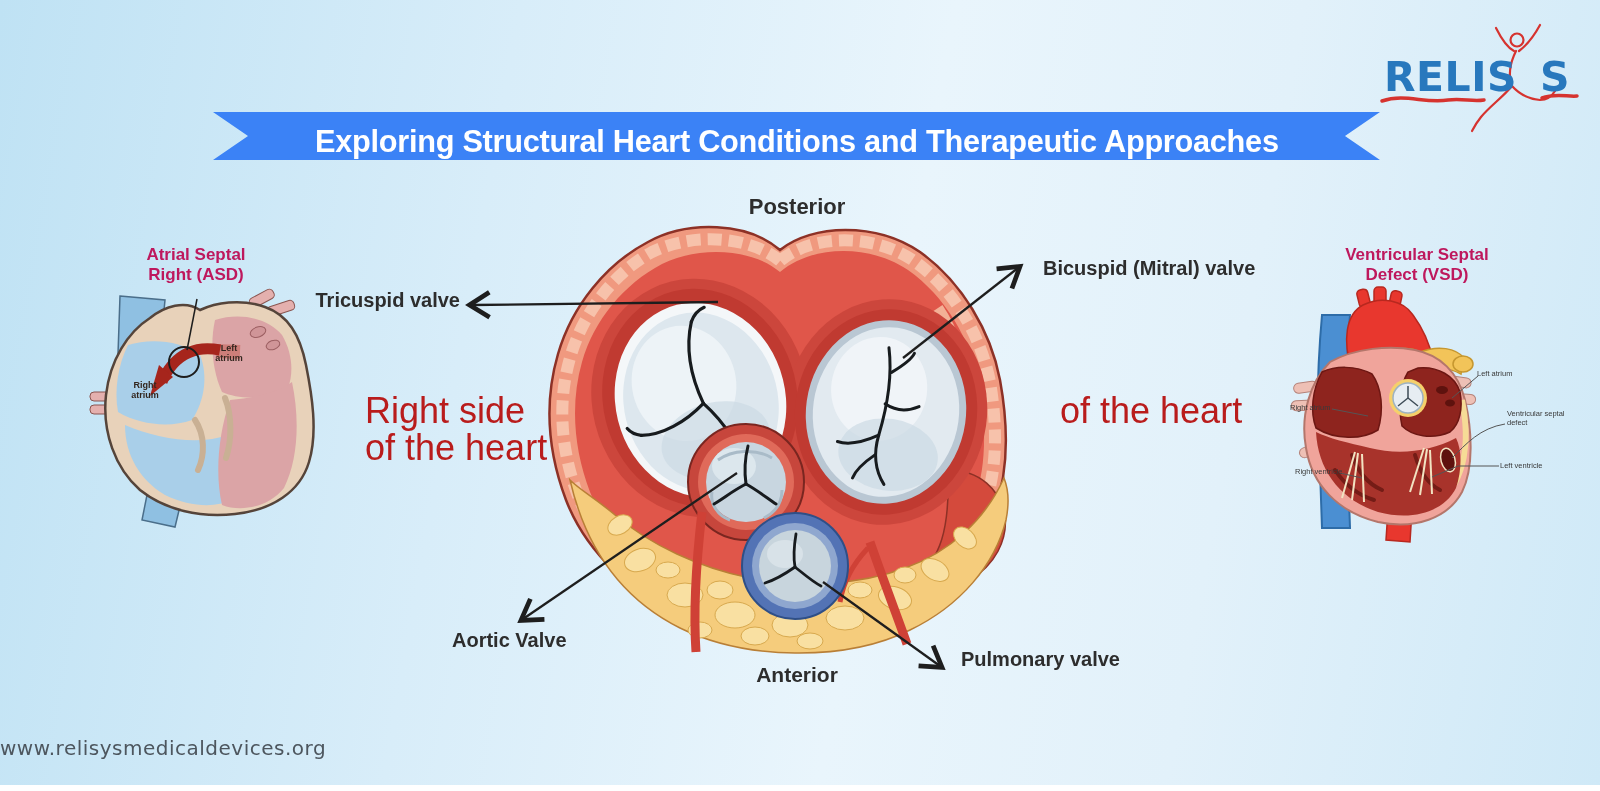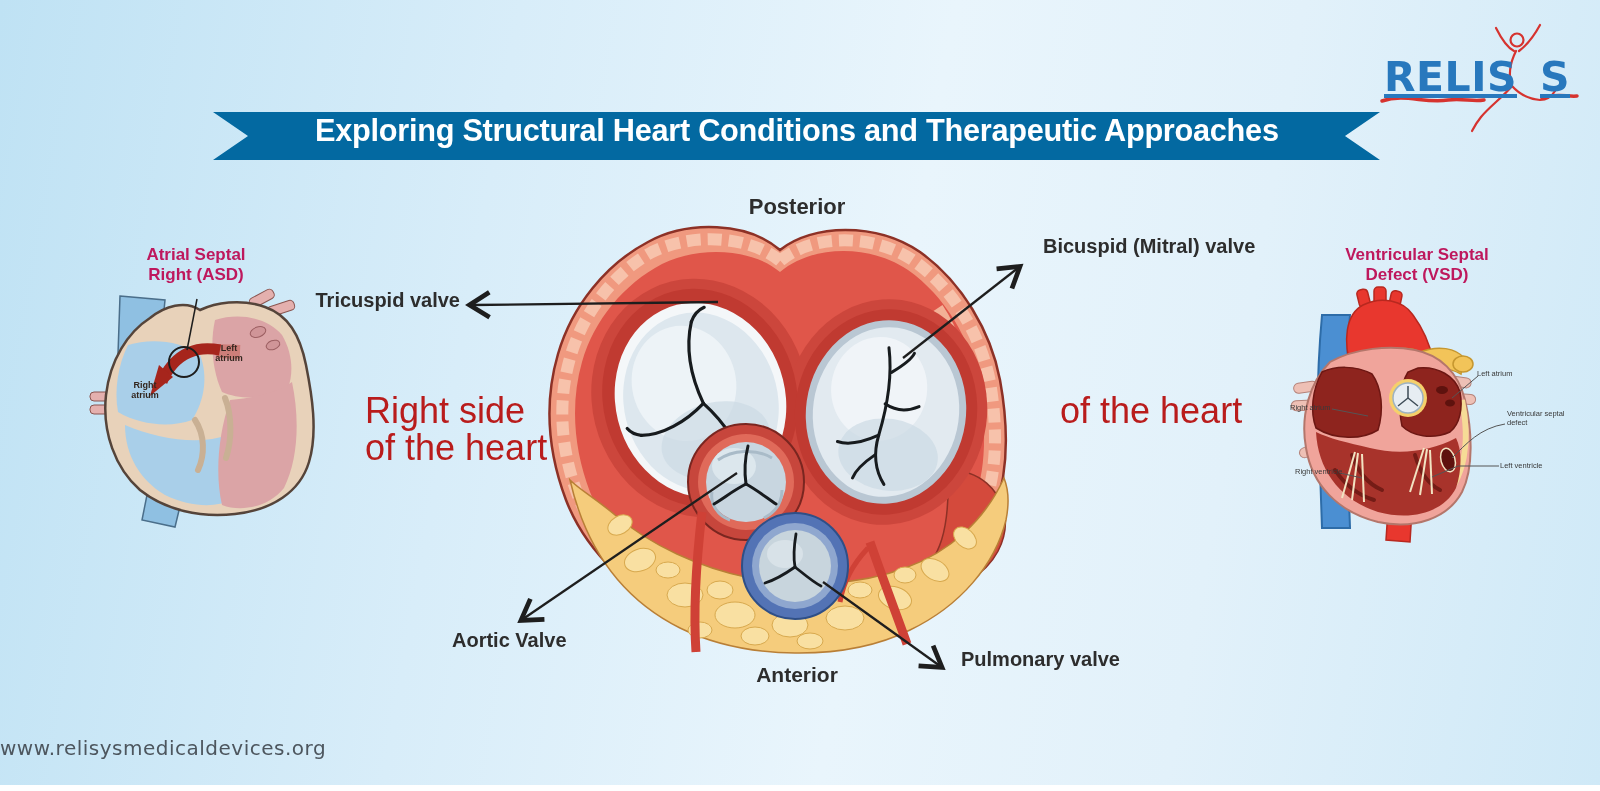--- a/index.html
+++ b/index.html
@@ -5,30 +5,30 @@
   html,body{margin:0;padding:0;}
   body{
     width:1600px;height:791px;position:relative;overflow:hidden;
     font-family:"Liberation Sans",sans-serif;
     background:linear-gradient(100deg,#bfe2f4 0%,#d8edf9 30%,#e9f5fc 55%,#e2f1fa 75%,#cfe9f7 100%);
   }
   .abs{position:absolute;}
   
   .ribbon{
     left:213px;top:112px;width:1167px;height:48px;
-    background:#0369a1;
+    background:#3b82f6;
     clip-path:polygon(0 0,3% 50%,0 100%,100% 100%,97% 50%,100% 0);
-    display:flex;align-items:flex-start;justify-content:center;
+    display:flex;align-items:flex-end;justify-content:center;
   }
   .ribbon-title{
     color:#ffffff;font-size:32px;font-weight:700;letter-spacing:-.3px;
     transform:scaleX(.96);white-space:nowrap;
   }
   
-  .logo-word{color:#2878bd;font-size:41px;font-weight:700;letter-spacing:.5px;font-family:"DejaVu Sans","Liberation Sans",sans-serif;text-decoration:underline;}
+  .logo-word{color:#2878bd;font-size:41px;font-weight:700;letter-spacing:.5px;font-family:"DejaVu Sans","Liberation Sans",sans-serif;}
   
   .lbl{color:#2d2d2d;font-weight:700;}
   .fs22{font-size:22px;} .fs21{font-size:21px;} .fs20{font-size:20px;}
   .side-label{font-size:36px;line-height:37px;font-weight:400;color:#b91c1c;}
   .mini-title{font-size:17px;line-height:20px;font-weight:700;color:#be185d;text-align:center;}
   .micro{font-size:9px;line-height:10px;font-weight:700;color:#33261e;text-align:center;}
   .vsd-lbl{font-size:7.5px;line-height:9px;font-weight:400;color:#3a3a3a;}
   .url{
     width:1600px;text-align:left;top:736px;left:0;
     font-family:"DejaVu Sans",sans-serif;font-size:20px;color:#4d565e;letter-spacing:.5px;
@@ -295,21 +295,21 @@
 
 <div class="abs logo-word" style="left:1384px;top:53px">RELIS</div>
 <div class="abs logo-word" style="left:1540px;top:53px">S</div>
 
 <div class="abs ribbon">
   <div class="ribbon-title">Exploring Structural Heart Conditions and Therapeutic Approaches</div>
 </div>
 
 <div class="abs lbl fs22" style="left:697px;top:194px;width:200px;text-align:center">Posterior</div>
 <div class="abs lbl fs20" style="left:255px;top:289px;width:205px;text-align:right">Tricuspid valve</div>
-<div class="abs lbl fs20" style="left:1043px;top:235px">Bicuspid (Mitral) valve</div>
+<div class="abs lbl fs20" style="left:1043px;top:257px">Bicuspid (Mitral) valve</div>
 <div class="abs side-label" style="left:365px;top:392px">
   <div>Right side</div>
   <div>of the heart</div>
 </div>
 <div class="abs side-label" style="left:1060px;top:392px">
   <div>of the heart</div>
 </div>
 <div class="abs lbl fs20" style="left:452px;top:629px">Aortic Valve</div>
 <div class="abs lbl fs20" style="left:961px;top:648px">Pulmonary valve</div>
 <div class="abs lbl fs21" style="left:717px;top:663px;width:160px;text-align:center">Anterior</div>

